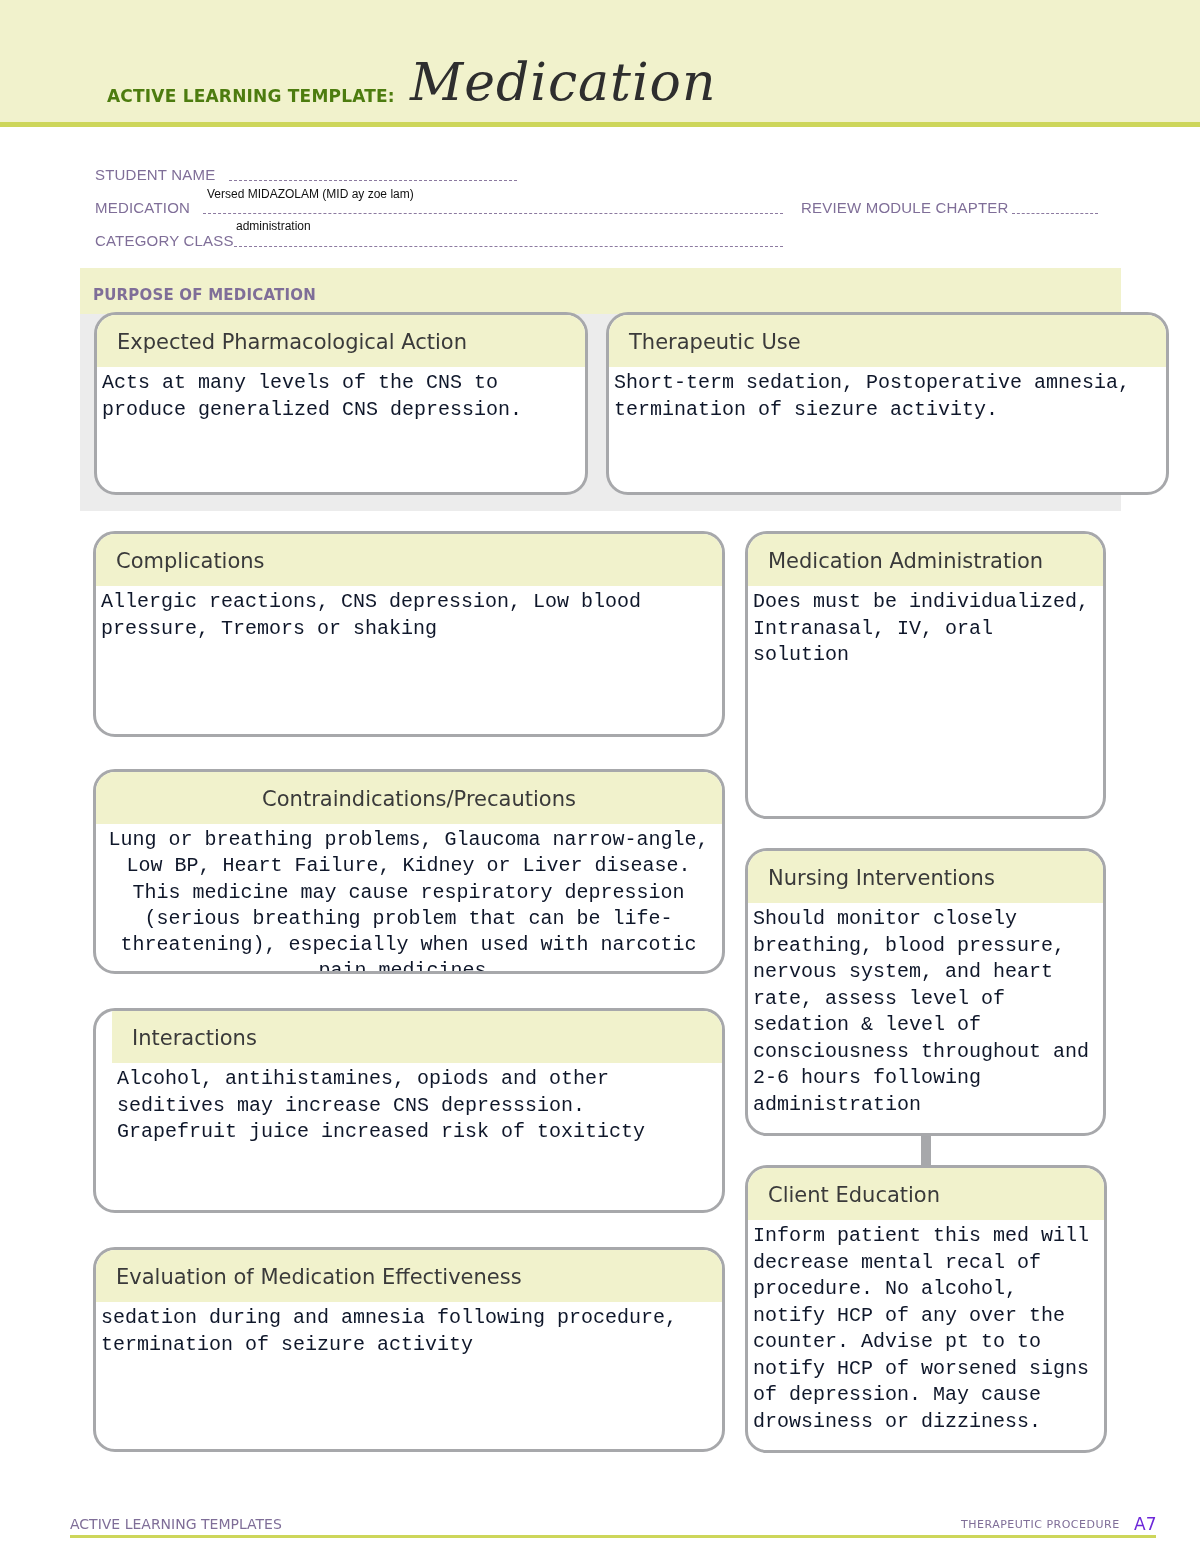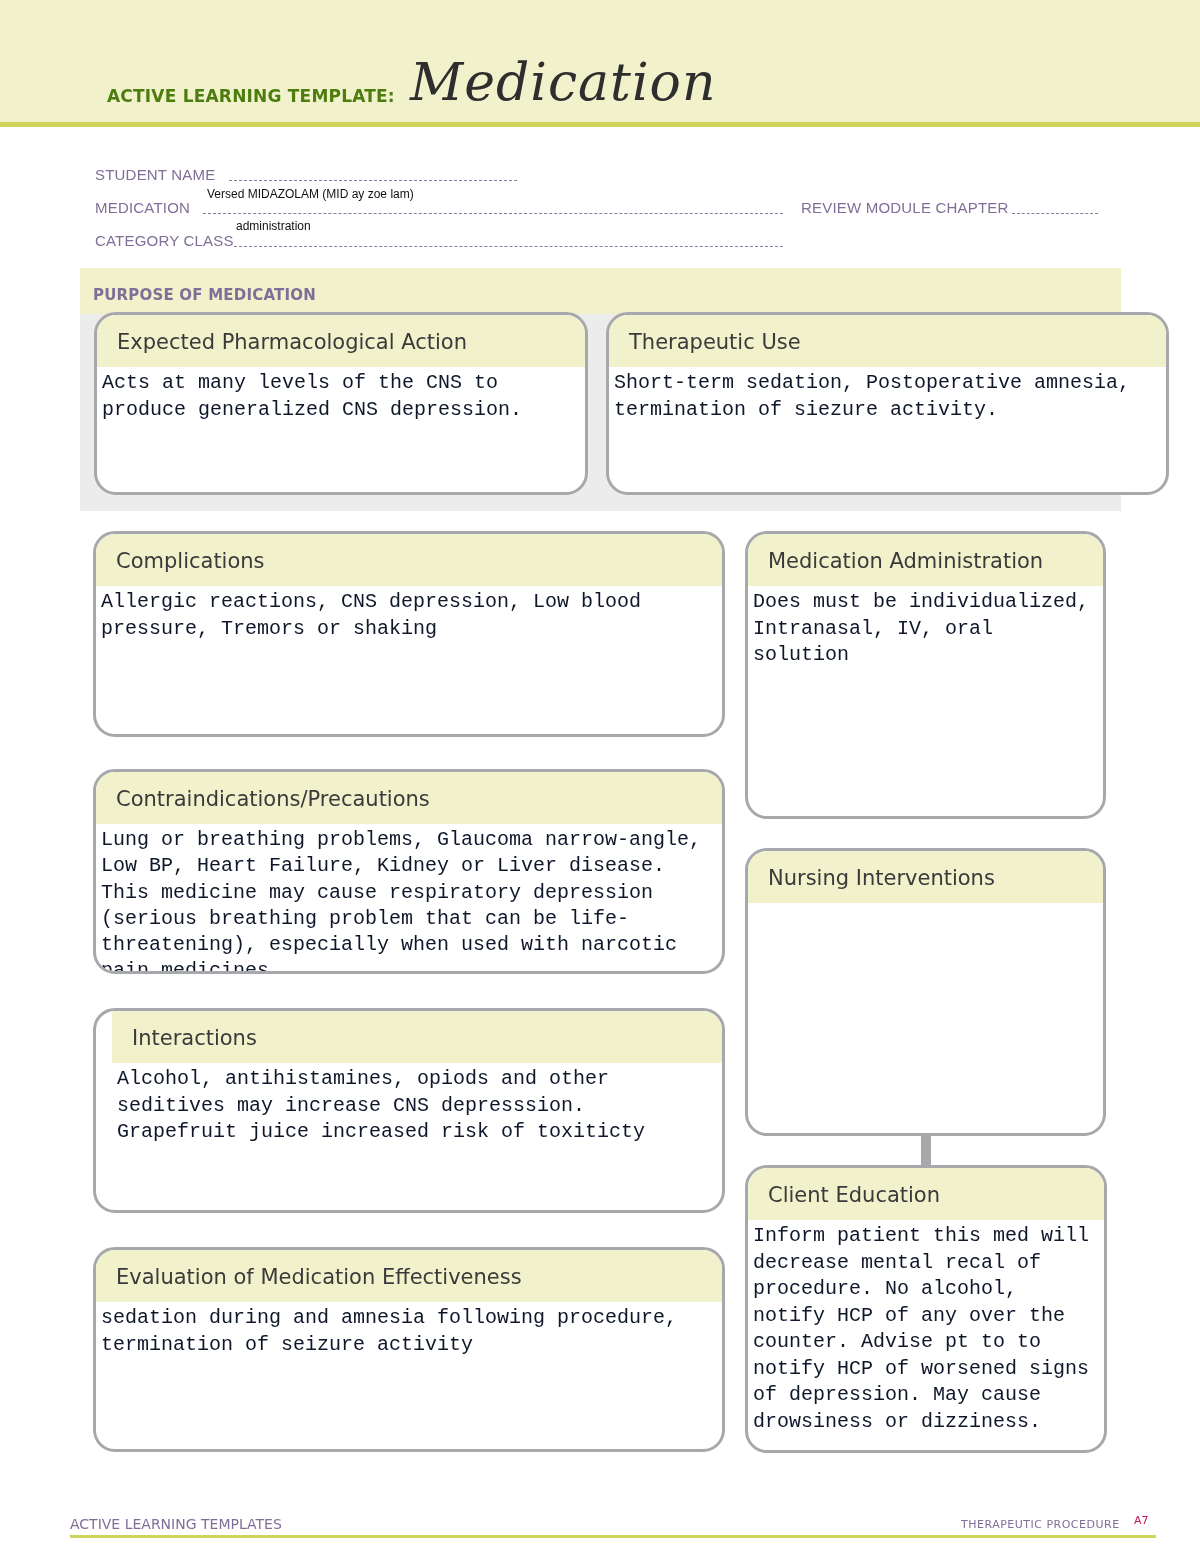--- a/index.html
+++ b/index.html
@@ -75,21 +75,21 @@
   .footer-left {
     position: absolute; left: 70px; top: 1516px;
     font-family: "DejaVu Sans", sans-serif; font-size: 14px; color: #7f6e98;
   }
   .footer-right {
     position: absolute; right: 83px; top: 1518px;
     font-family: "DejaVu Sans", sans-serif; font-size: 11px; color: #7f6e98; letter-spacing: 0.5px;
   }
   .footer-page {
     position: absolute; left: 1134px; top: 1514px;
-    font-family: "DejaVu Sans", sans-serif; font-size: 11px; color: #be185d;
+    font-family: "DejaVu Sans", sans-serif; font-size: 17px; color: #6d28d9;
   }
   .footer-rule {
     position: absolute; left: 70px; top: 1535px; width: 1086px; height: 3px; background: #cdd65a;
   }
 </style>
 </head>
 <body>
 
 <div class="header-band"></div>
 <div class="header-rule"></div>
@@ -125,21 +125,21 @@
 <div class="card" style="left:606px; top:312px; width:563px; height:183px;">
   <div class="card-head">Therapeutic Use</div>
   <div class="card-body">Short-term sedation, Postoperative amnesia, termination of siezure activity.</div>
 </div>
 
 <div class="card" style="left:93px; top:531px; width:632px; height:206px;">
   <div class="card-head">Complications</div>
   <div class="card-body">Allergic reactions, CNS depression, Low blood pressure, Tremors or shaking</div>
 </div>
 
-<div class="card" style="left:93px; top:769px; width:632px; height:205px;">
+<div class="card" style="left:93px; top:769px; width:632px; height:205px;text-align:center;">
   <div class="card-head">Contraindications/Precautions</div>
   <div class="card-body" style="line-height:26.3px;">Lung or breathing problems, Glaucoma narrow-angle, Low BP, Heart Failure, Kidney or Liver disease. This medicine may cause respiratory depression (serious breathing problem that can be life-threatening), especially when used with narcotic pain medicines.</div>
 </div>
 
 <div class="card" style="left:93px; top:1008px; width:632px; height:205px;padding-left:16px;">
   <div class="card-head">Interactions</div>
   <div class="card-body">Alcohol, antihistamines, opiods and other seditives may increase CNS depresssion. Grapefruit juice increased risk of toxiticty</div>
 </div>
 
 <div class="card" style="left:93px; top:1247px; width:632px; height:205px;">
@@ -147,20 +147,21 @@
   <div class="card-body">sedation during and amnesia following procedure, termination of seizure activity</div>
 </div>
 
 <div class="card" style="left:745px; top:531px; width:361px; height:288px;">
   <div class="card-head">Medication Administration</div>
   <div class="card-body">Does must be individualized, Intranasal, IV, oral solution</div>
 </div>
 
 <div class="card" style="left:745px; top:848px; width:361px; height:288px;">
   <div class="card-head">Nursing Interventions</div>
+  <div class="card-body">Should monitor closely breathing, blood pressure, nervous system, and heart rate, assess level of sedation &amp; level of consciousness throughout and 2-6 hours following administration</div>
 </div>
 
 <div class="connector"></div>
 
 <div class="card" style="left:745px; top:1165px; width:362px; height:288px;">
   <div class="card-head">Client Education</div>
   <div class="card-body">Inform patient this med will decrease mental recal of procedure. No alcohol, notify HCP of any over the counter. Advise pt to to notify HCP of worsened signs of depression. May cause drowsiness or dizziness.</div>
 </div>
 
 <div class="footer-left">ACTIVE LEARNING TEMPLATES</div>

